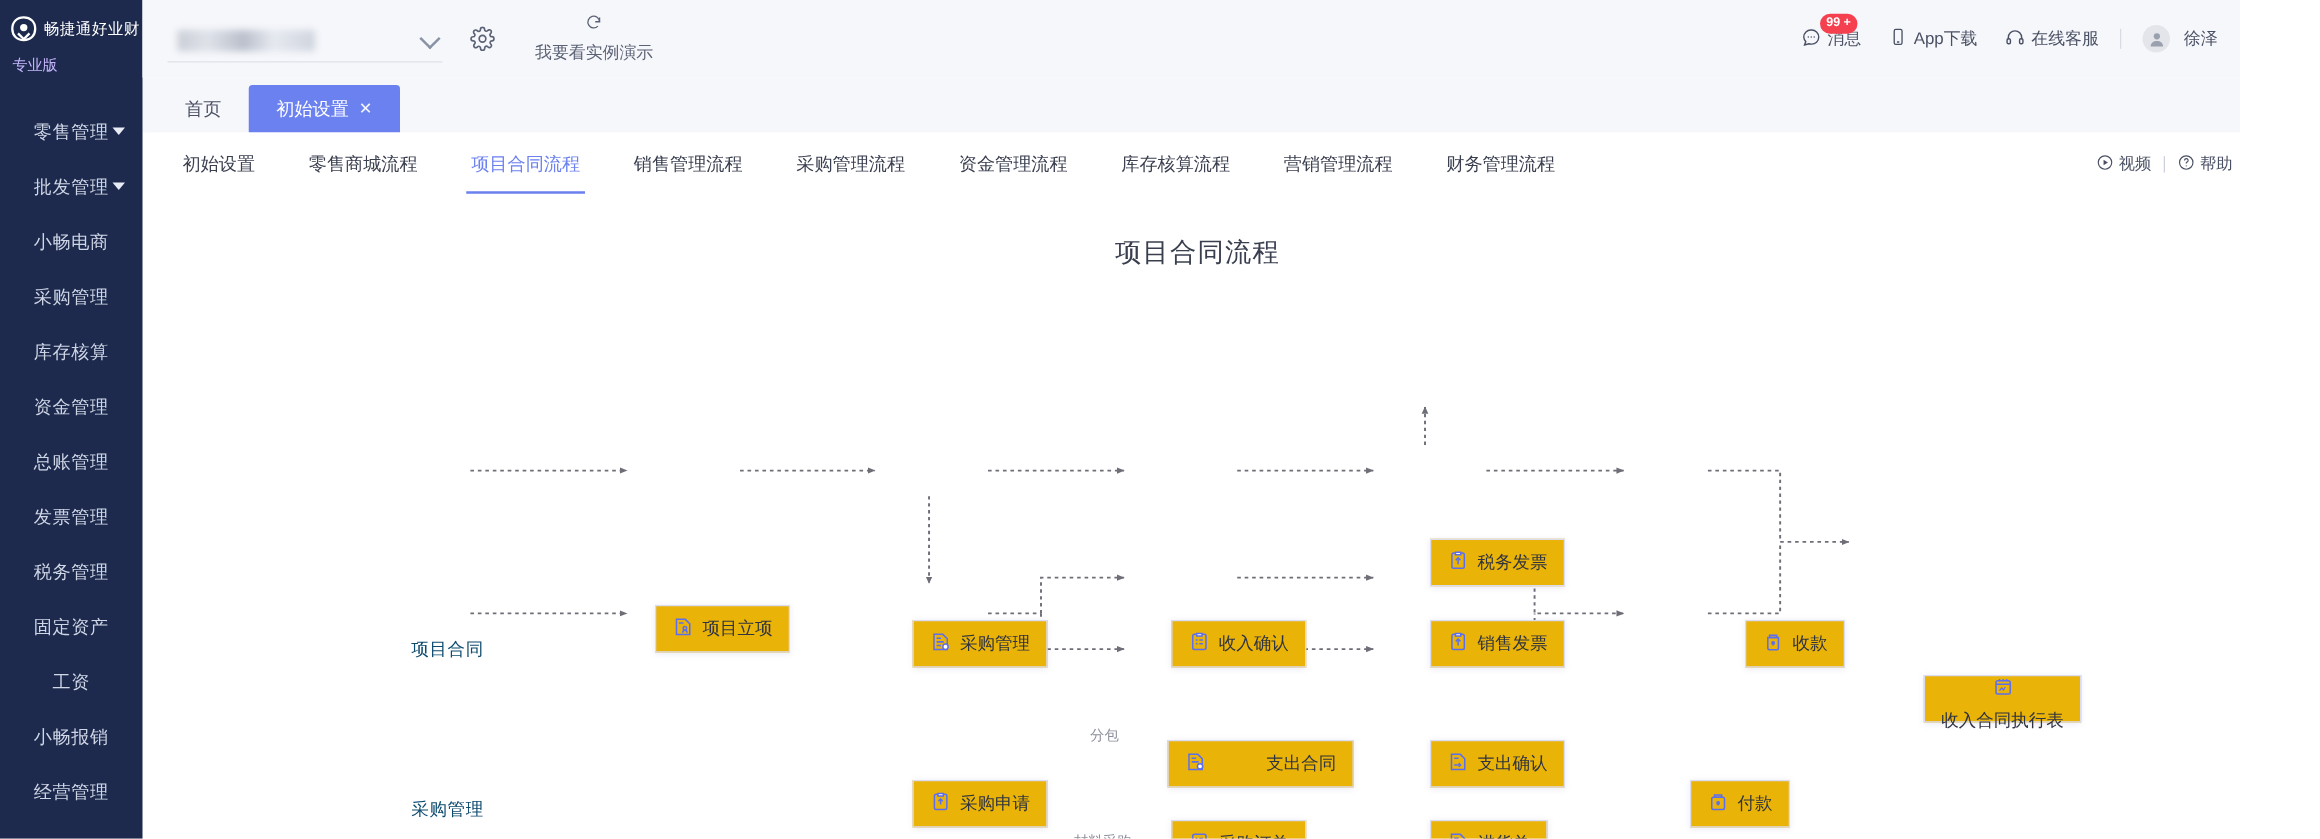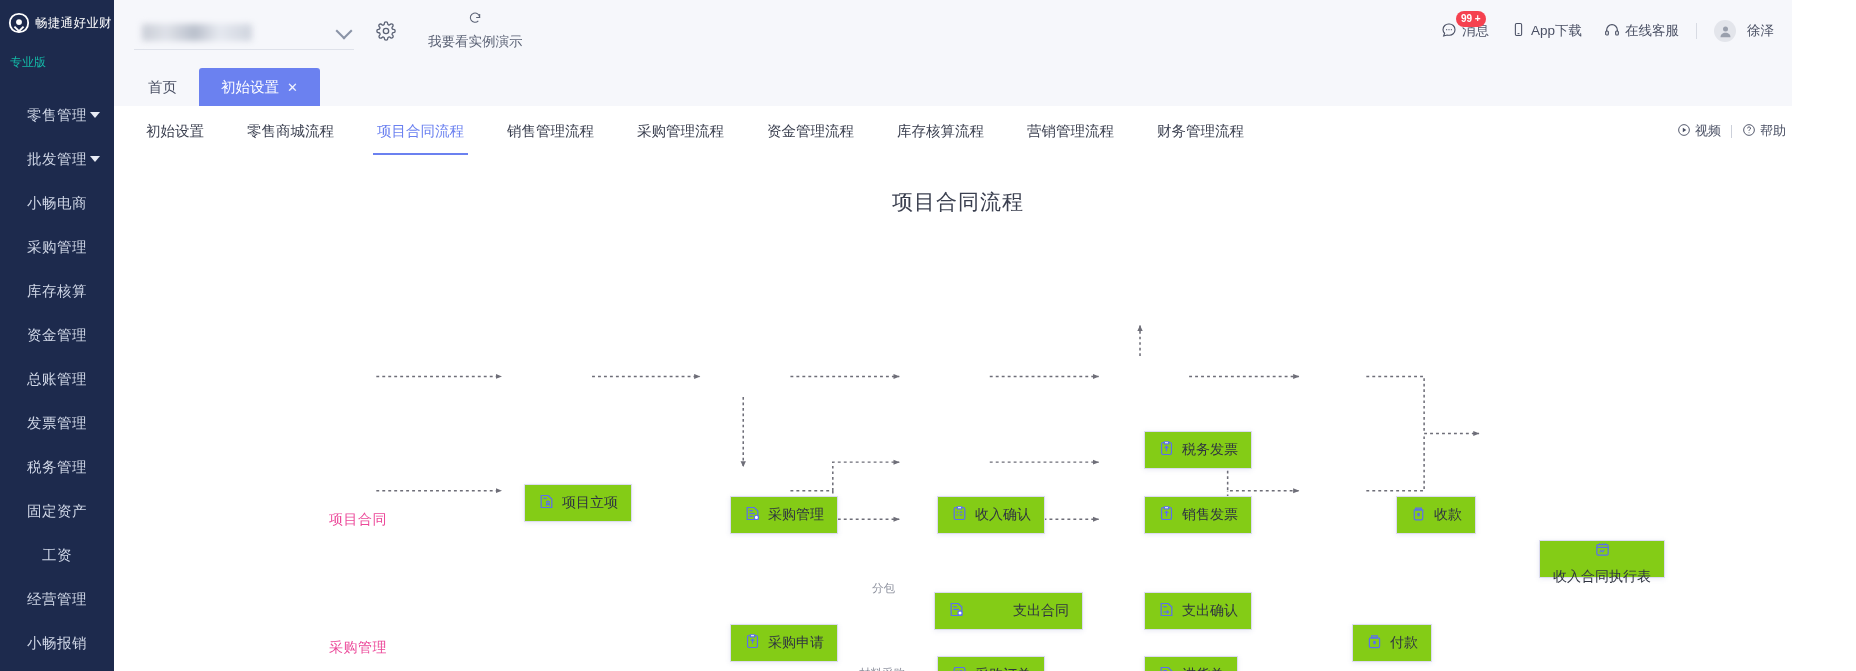--- a/index.html
+++ b/index.html
@@ -15,21 +15,21 @@
     width: 114px; height: 671px; background: #1d2a4d;
     flex: 0 0 114px; position: relative; overflow: hidden;
   }
   .brand { padding: 12px 0 8px 8px; }
   .brand-row { display: flex; align-items: center; gap: 5px; }
   .brand-logo { width: 22px; height: 22px; flex: 0 0 22px; }
   .brand-name {
     color: #fff; font-size: 12.5px; letter-spacing: .3px;
     white-space: nowrap; overflow: hidden;
   }
-  .brand-sub { color: #14b8a6; font-size: 12px; margin-top: 20px; padding-left: 2px; }
+  .brand-sub { color: #c4b5fd; font-size: 12px; margin-top: 10px; padding-left: 2px; }
   .nav { margin-top: 14px; }
   .nav-item {
     height: 44px; display: flex; align-items: center; justify-content: center;
     color: #cfd6e6; font-size: 14.5px; cursor: pointer; position: relative;
     letter-spacing: .5px;
   }
   .nav-item .caret {
     position: absolute; right: 14px; top: 50%; transform: translateY(-50%);
     width: 0; height: 0; border-left: 5px solid transparent;
     border-right: 5px solid transparent; border-top: 6px solid #e8ecf5;
@@ -119,24 +119,24 @@
   .srt { display: flex; align-items: center; gap: 4px; cursor: pointer; }
   .srt-div { width: 1px; height: 13px; background: #ccd0da; margin: 0 6px; }
 
   
   .flow { position: relative; flex: 1 1 auto; overflow: hidden; }
   .flow-title {
     position: absolute; left: 0; right: 0; top: 32px; text-align: center;
     font-size: 21px; color: #3a3f4f; letter-spacing: 1px;
   }
   .swim-label {
-    position: absolute; font-size: 14px; color: #ec4899; letter-spacing: .5px;
+    position: absolute; font-size: 14px; color: #0c4a6e; letter-spacing: .5px;
   }
   .node {
-    position: absolute; height: 38px; background: #84cc16; border: 1px solid #dcdcf0;
+    position: absolute; height: 38px; background: #eab308; border: 1px solid #dcdcf0;
     border-radius: 0; display: flex; align-items: center; gap: 7px;
     padding: 0 13px; box-shadow: 0 1px 5px rgba(90,100,170,.13);
     font-size: 14px; color: #2f3440; white-space: nowrap; cursor: pointer;
   }
   .node svg { flex: 0 0 17px; }
   .edge-label {
     position: absolute; font-size: 11.5px; color: #8b8f9c; white-space: nowrap;
   }
   svg.wires { position: absolute; inset: 0; width: 100%; height: 100%; pointer-events: none; }
 </style>
@@ -190,24 +190,24 @@
       <div class="nav-item">
         <span>税务管理</span>
       </div>
       <div class="nav-item">
         <span>固定资产</span>
       </div>
       <div class="nav-item">
         <span>工资</span>
       </div>
       <div class="nav-item">
+        <span>小畅报销</span>
+      </div>
+      <div class="nav-item">
         <span>经营管理</span>
-      </div>
-      <div class="nav-item">
-        <span>小畅报销</span>
       </div>
     </nav>
   </aside>
 
   <div class="right">
 
     <header class="topbar">
       <div class="org-select">
         <span class="org-blur"></span>
         <i class="org-caret"></i>

